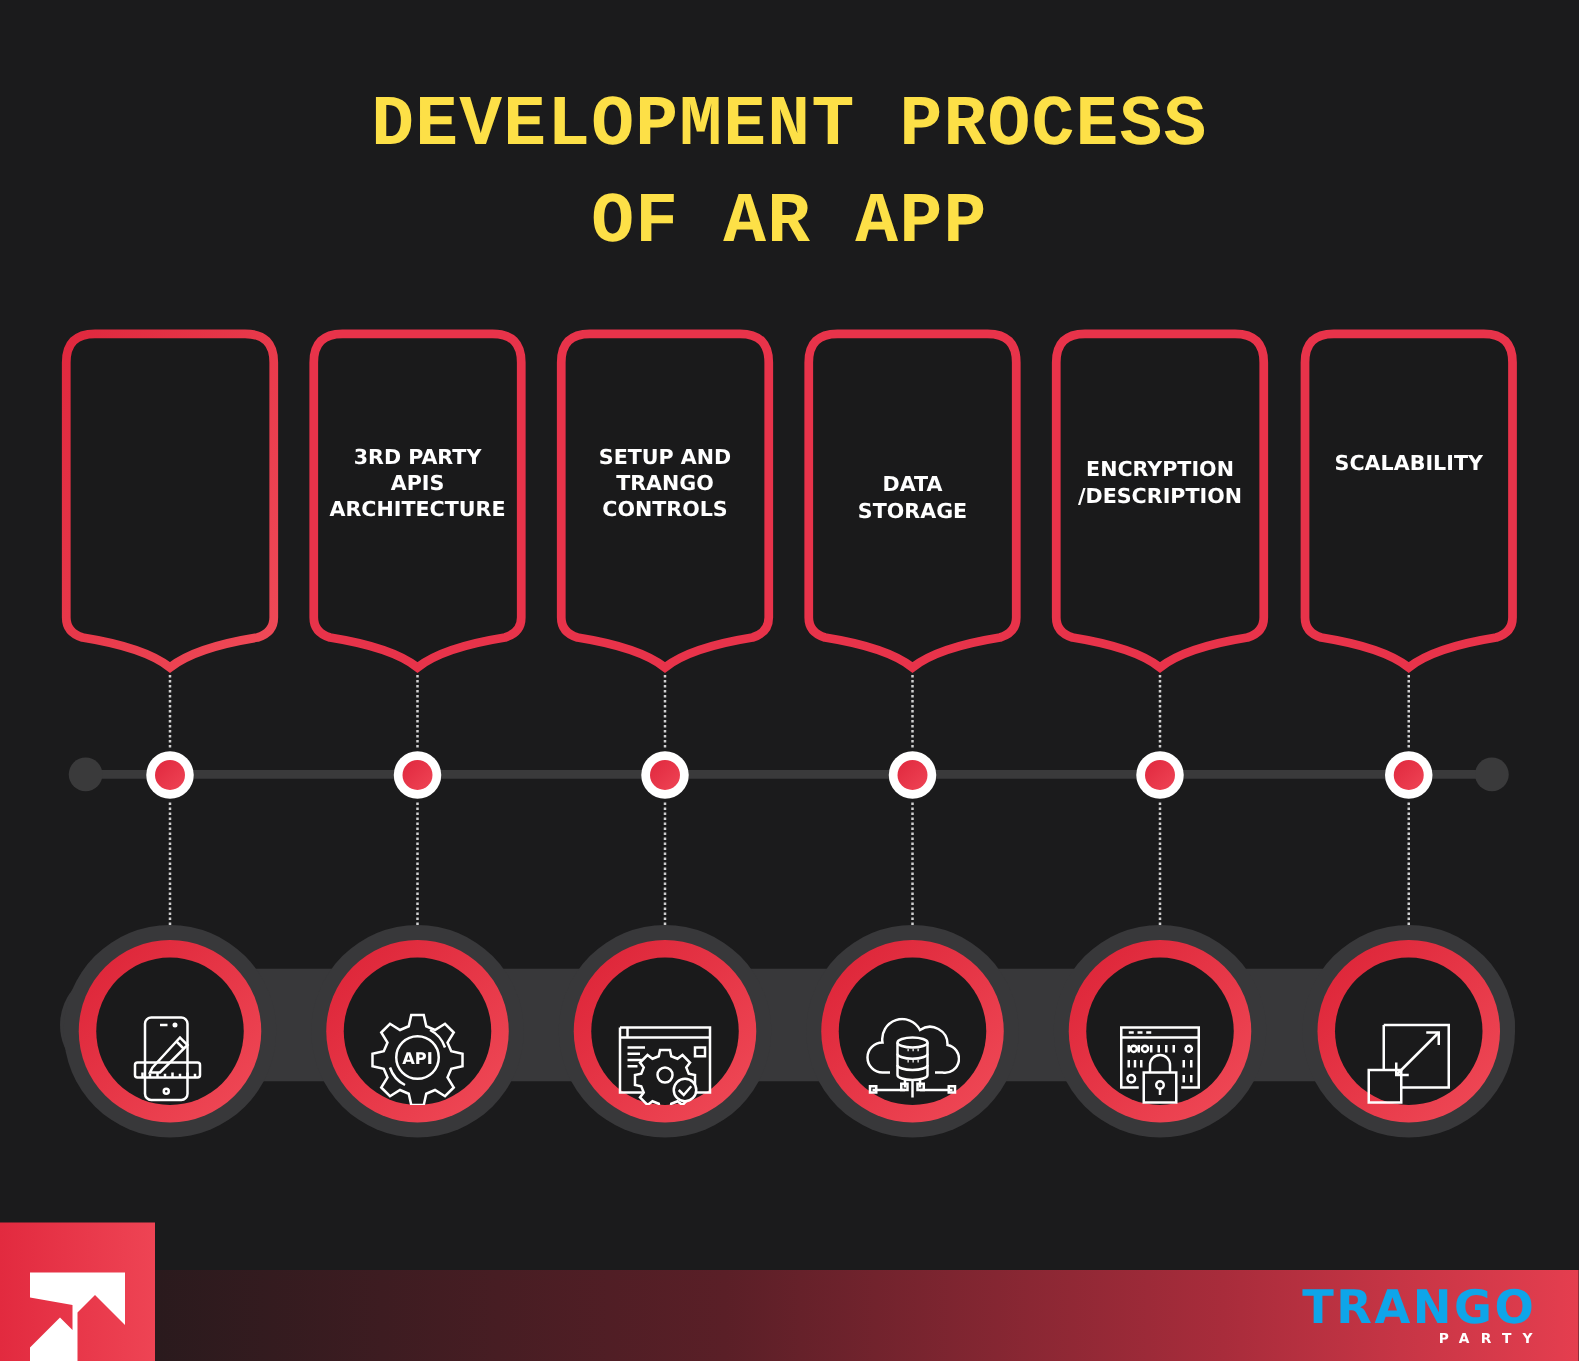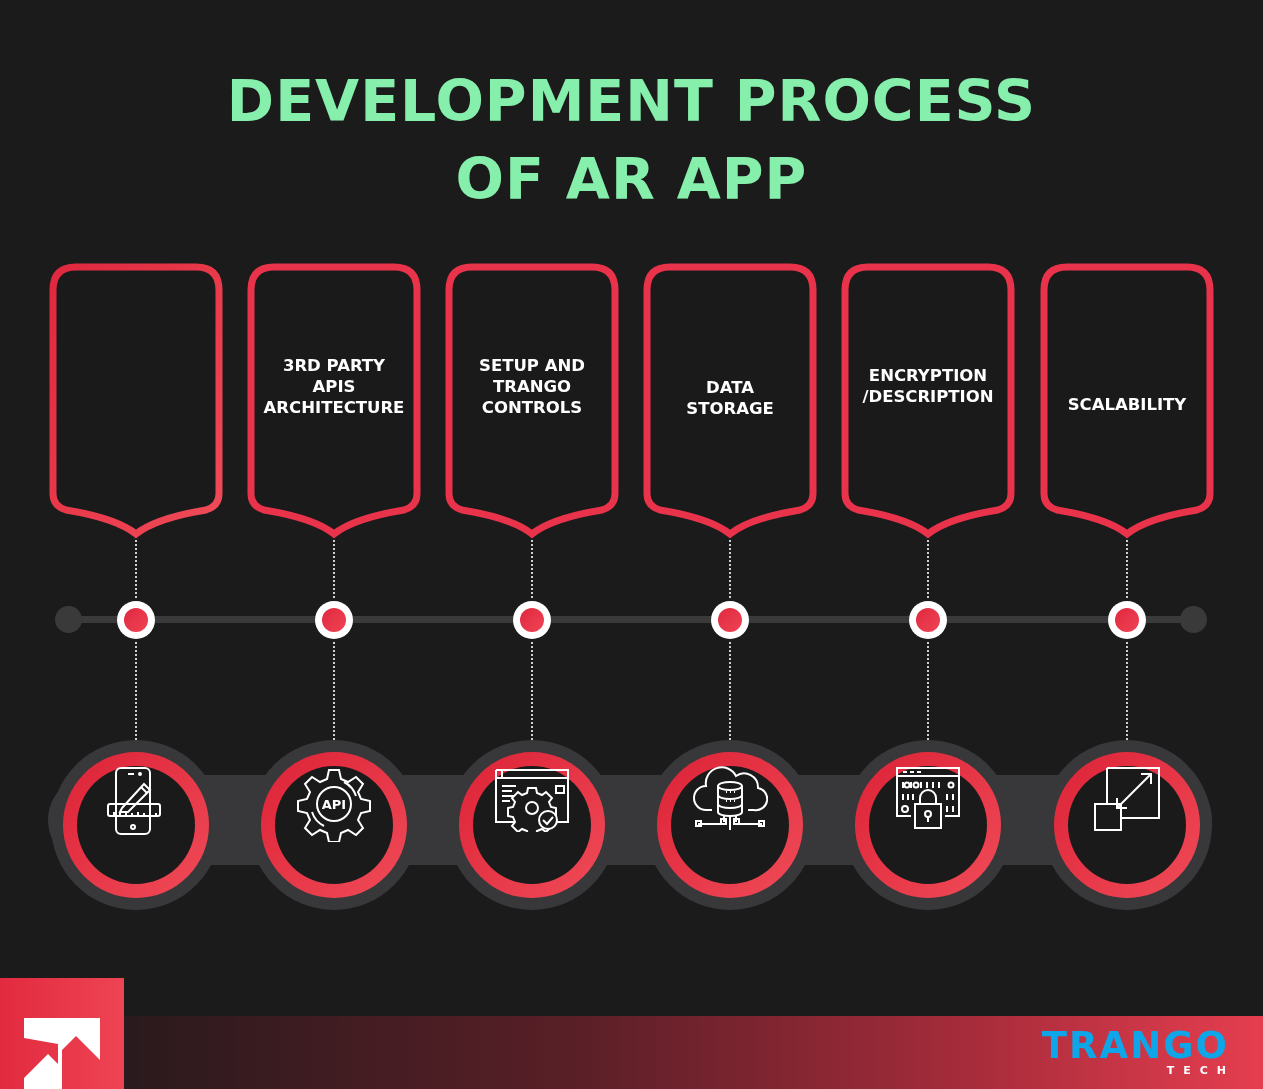--- a/index.html
+++ b/index.html
@@ -6,21 +6,21 @@
   body {
     width: 1263px; height: 1089px; overflow: hidden;
     background: #1b1b1c;
     font-family: "DejaVu Sans", sans-serif;
     position: relative;
     color: #fff;
   }
   .title {
     position: absolute; left: 0; top: 62px; width: 1263px;
     text-align: center; font-weight: bold; font-size: 57px; line-height: 78px;
-    letter-spacing: 1px; color: #86efac;
+    letter-spacing: 1px; color: #fde047; font-family: Liberation Mono, monospace;
   }
   .title div { white-space: nowrap; }
 
   .card {
     position: absolute; top: 262px; width: 176px; height: 278px;
   }
   .card svg { position: absolute; left: 0; top: 0; }
   .card-label {
     position: absolute; left: 8px; right: 8px; top: 60px; height: 152px;
     display: flex; align-items: center; justify-content: center;
@@ -59,21 +59,21 @@
     background: #38383a;
   }
   .ring {
     position: absolute; top: 752px; width: 146px; height: 146px; border-radius: 50%;
     box-sizing: border-box;
     background: linear-gradient(135deg, #dc2236, #f04b58);
     display: flex; align-items: center; justify-content: center;
   }
   .ring-inner {
     width: 118px; height: 118px; border-radius: 50%; background: #1a1a1b;
-    display: flex; align-items: flex-start; justify-content: center;
+    display: flex; align-items: flex-end; justify-content: center;
   }
 
   .footer-bar {
     position: absolute; left: 124px; top: 1016px; width: 1139px; height: 73px;
     background: linear-gradient(90deg, #2a1a1d 0%, #5a1f27 40%, #a82c3b 75%, #e53e4f 100%);
   }
   .logo-box {
     position: absolute; left: 0; top: 978px; width: 124px; height: 111px;
     background: linear-gradient(90deg, #e22a3f, #ee4454);
   }
@@ -133,21 +133,21 @@
   <svg width="176" height="278" viewBox="0 0 176 278">
     <path d="M28 5 H148 Q171 5 171 28 V232 Q171 244 158 248 Q108 256 88 272 Q68 256 18 248 Q5 244 5 232 V28 Q5 5 28 5 Z" fill="#1a1a1b" stroke="#e8334a" stroke-width="7"></path>
   </svg>
   <div class="card-label" style="top:48px">ENCRYPTION
 /DESCRIPTION</div>
 </div>
 <div class="card" style="left:1039px">
   <svg width="176" height="278" viewBox="0 0 176 278">
     <path d="M28 5 H148 Q171 5 171 28 V232 Q171 244 158 248 Q108 256 88 272 Q68 256 18 248 Q5 244 5 232 V28 Q5 5 28 5 Z" fill="#1a1a1b" stroke="#e8334a" stroke-width="7"></path>
   </svg>
-  <div class="card-label" style="top:66px">SCALABILITY</div>
+  <div class="card-label" style="top:32px">SCALABILITY</div>
 </div>
 
 <div class="dots" style="left:135px; top:540px; height:58px"></div>
 <div class="dots" style="left:333px; top:540px; height:58px"></div>
 <div class="dots" style="left:531px; top:540px; height:58px"></div>
 <div class="dots" style="left:729px; top:540px; height:58px"></div>
 <div class="dots" style="left:927px; top:540px; height:58px"></div>
 <div class="dots" style="left:1126px; top:540px; height:58px"></div>
 
 <div class="dots" style="left:135px; top:642px; height:98px"></div>
@@ -288,14 +288,14 @@
   <svg width="124" height="111" viewBox="0 0 124 111">
     <polygon points="24,40 100,40 100,112 76,88 62,102 62,112 40,112 40,90 60,60 24,96 24,74 44,60 24,60" fill="#fff" opacity="0"></polygon>
     <polygon points="24,40 100,40 100,112 75,87 62,100 62,112 24,112 24,100 50,74 24,74" fill="none"></polygon>
     <path d="M24 40 H100 V112 L75 86 L62 99 V112 H24 Z M24 112 L24 100" fill="none"></path>
     <polygon points="24,40 100,40 100,82 76,58 62,72 62,112 24,112 24,100 48,76 58,86 58,66 24,60" fill="#fff"></polygon>
     <polygon points="24,60 48,60 24,86" fill="#e6303f" opacity="0"></polygon>
   </svg>
 </div>
 <div class="brand">
   <div class="brand-name">TRANGO</div>
-  <div class="brand-sub">TECH</div>
+  <div class="brand-sub">PARTY</div>
 </div>
 
 </body></html>

